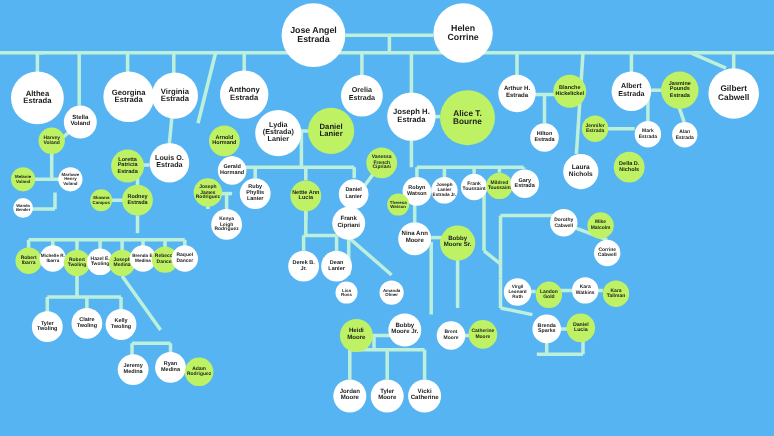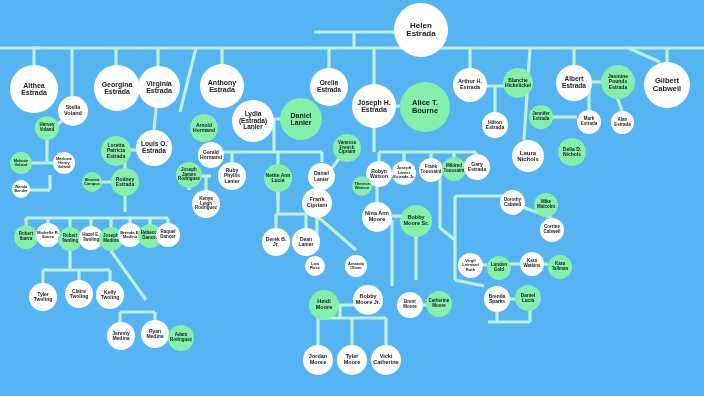--- a/index.html
+++ b/index.html
@@ -21,21 +21,21 @@
     text-align:center;
     color:#1b1b1b;
     font-weight:bold;
     line-height:1.05;
     box-sizing:border-box;
     padding:1px;
     overflow:hidden;
     word-break:break-word;
   }
   .node.white{background:#ffffff;}
-  .node.green{background:#86efac;align-items:center;}
+  .node.green{background:#bef264;align-items:center;}
   .node .lbl{display:block;width:100%;}
 </style>
 </head>
 <body style="background: rgb(86, 180, 242);">
 
 <div id="canvas">
 
 <svg id="edges" viewBox="0 0 704 396">
   <g stroke="#bdf0da" stroke-width="3.2" fill="none" stroke-linecap="butt">
 
@@ -162,22 +162,25 @@
     <path d="M497 299 L528 299"></path>
     <path d="M497 299 L497 322"></path>
     <path d="M488 322 L530 322"></path>
     <path d="M530 322 L530 302"></path>
 
     <path d="M440 170 L440 228"></path>
     <path d="M440 228 L455 240"></path>
   </g>
 </svg>
 
+<div class="node white" style="left: 256px; top: 3px; width: 58px; height: 58px; font-size: 8px;">
+      <span class="lbl">Jose Angel Estrada</span>
+    </div>
     <div class="node white" style="left: 394px; top: 3px; width: 54px; height: 54px; font-size: 8px;">
-      <span class="lbl">Helen Estrada</span>
+      <span class="lbl">Helen Corrine</span>
     </div>
     <div class="node white" style="left: 10px; top: 65px; width: 48px; height: 48px; font-size: 7px;">
       <span class="lbl">Althea Estrada</span>
     </div>
     <div class="node white" style="left: 94px; top: 65px; width: 46px; height: 46px; font-size: 7px;">
       <span class="lbl">Georgina Estrada</span>
     </div>
     <div class="node white" style="left: 138px; top: 66px; width: 42px; height: 42px; font-size: 7px;">
       <span class="lbl">Virginia Estrada</span>
     </div>

